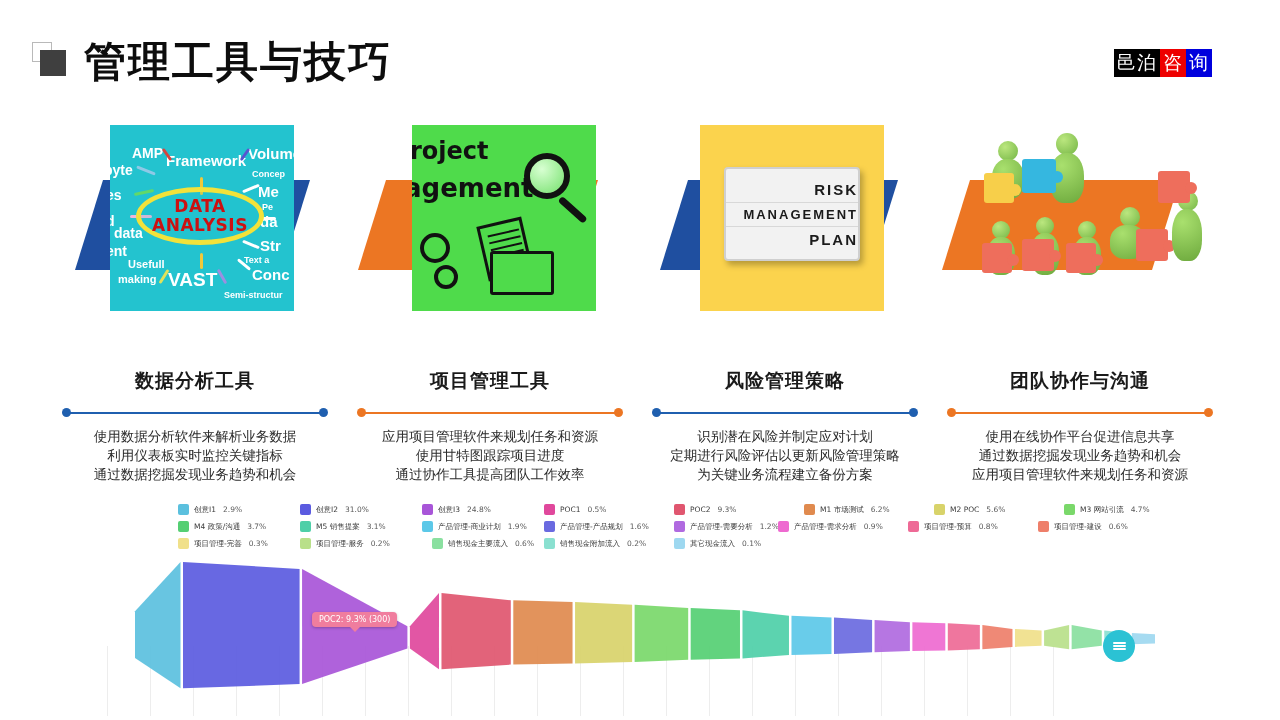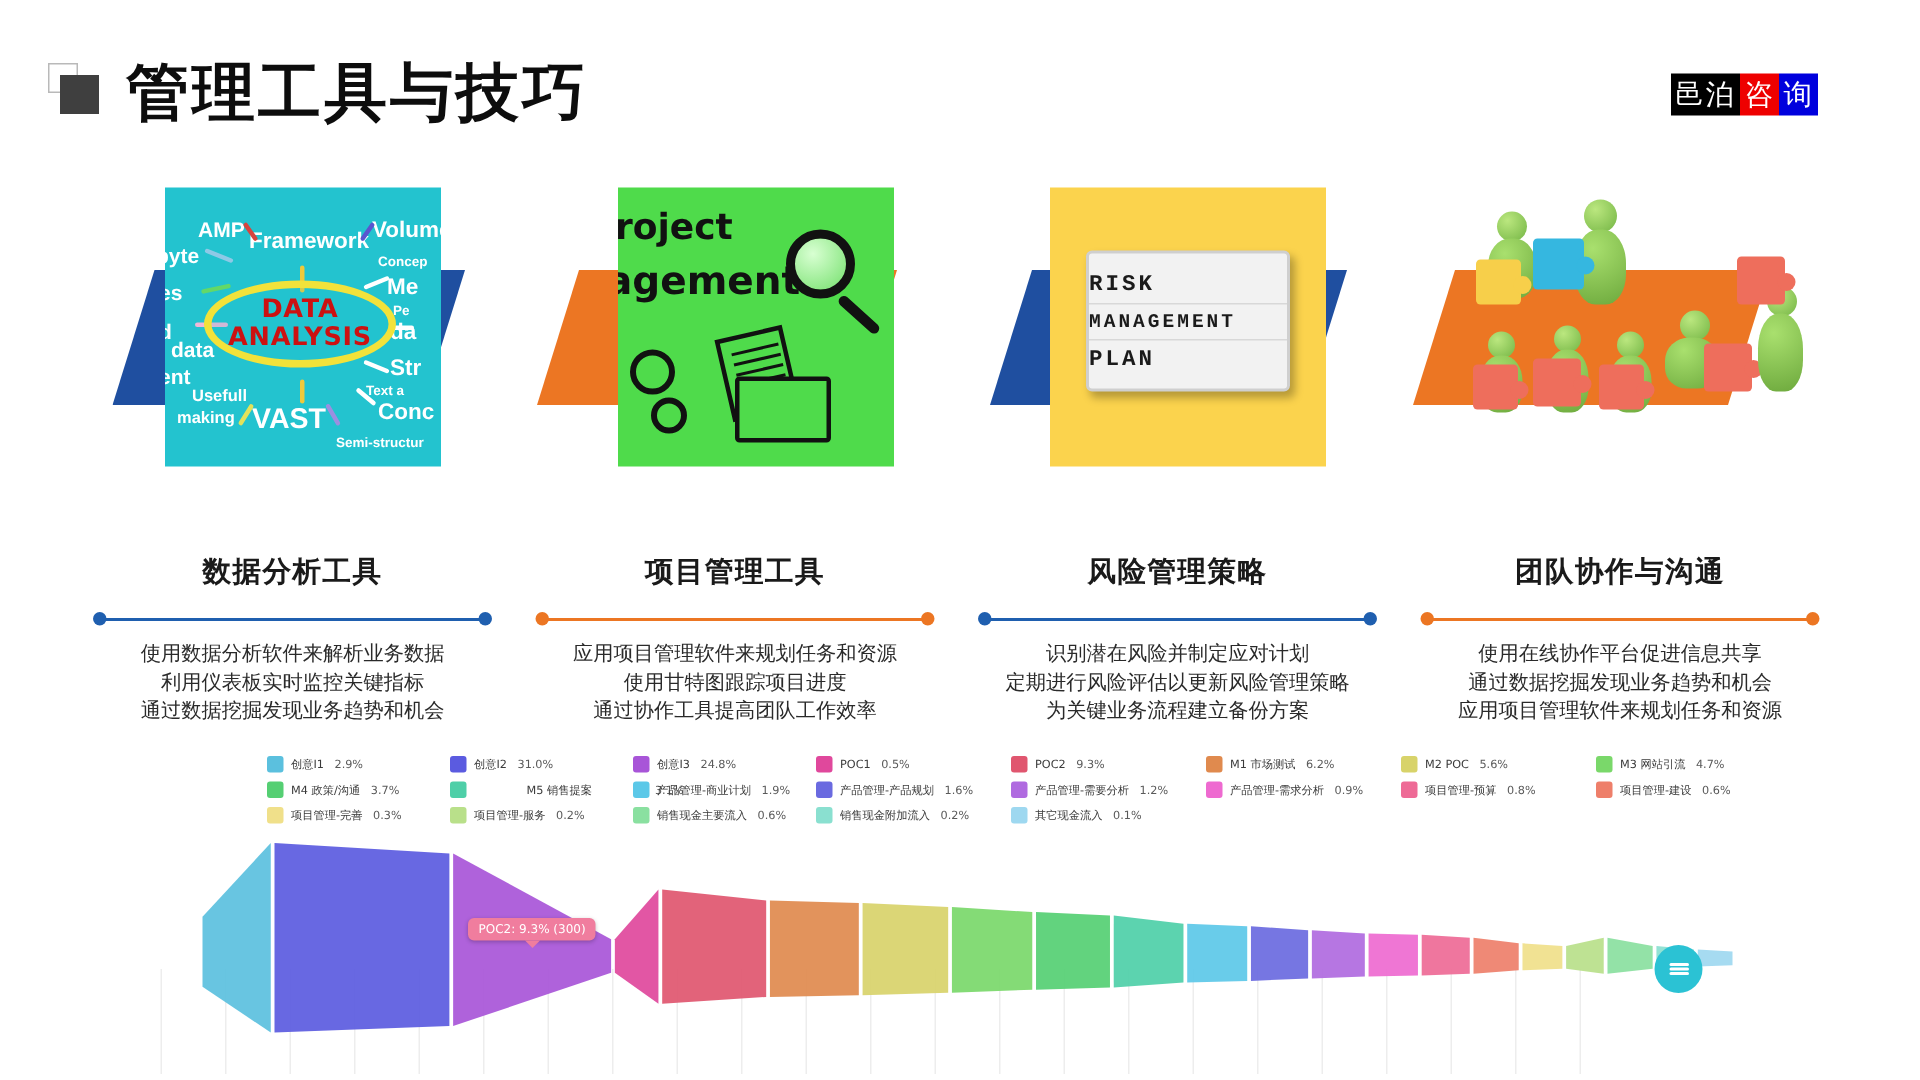--- a/index.html
+++ b/index.html
@@ -80,23 +80,23 @@
   .doc i { position: absolute; left: 6px; width: 32px; height: 2px; background: #111; display:block; }
   .folder { position: absolute; left: 78px; top: 126px; width: 64px; height: 44px;
             border: 3px solid #111; border-radius: 3px; background: #4fdb4b; }
 
   
   .p3 { left: 700px; background: #fbd34d; }
   .board { position: absolute; left: 24px; top: 42px; width: 136px; height: 94px;
            background: #f2f2f2; border: 2px solid #cfcfcf; border-radius: 4px;
            box-shadow: 3px 4px 6px rgba(0,0,0,0.28);
            display: flex; flex-direction: column; justify-content: center; align-items: center; }
-  .board-line { font-family: Liberation Mono, monospace;
+  .board-line { font-family: Liberation Sans, sans-serif;
                 font-weight: bold; color: #1b1b1b; letter-spacing: 2px;
-                width: 100%; text-align: left; }
+                width: 100%; text-align: right; }
   .board-line + .board-line { border-top: 1px solid #d8d8d8; }
 
   
   .p4 { left: 960px; background: transparent; width: 250px; height: 186px; }
   .fig-head { position: absolute; border-radius: 50%;
               background: radial-gradient(circle at 35% 30%, #bbe77f, #72b443); }
   .fig-body { position: absolute; border-radius: 45% 45% 40% 40%;
               background: radial-gradient(circle at 35% 25%, #a9e06e, #6ca83c); }
   .puzzle { position: absolute; border-radius: 3px; }
   .puzzle::before { content:""; position:absolute; right:-7px; top: 35%;
@@ -373,36 +373,36 @@
           <span class="lg-label">M3 网站引流</span>
           <span class="lg-pct">4.7%</span>
         </div>
       </div>
       <div class="legend-row">
         <div class="legend-item" style="width: 122px;">
           <span class="swatch" style="background: rgb(85, 207, 115);"></span>
           <span class="lg-label">M4 政策/沟通</span>
           <span class="lg-pct">3.7%</span>
         </div>
-        <div class="legend-item" style="width: 122px; gap: 35px;">
+        <div class="legend-item" style="width: 122px;">
           <span class="swatch" style="background: rgb(78, 207, 168);"></span>
           <span class="lg-label">M5 销售提案</span>
           <span class="lg-pct">3.1%</span>
         </div>
         <div class="legend-item" style="width: 122px;">
           <span class="swatch" style="background: rgb(92, 200, 232);"></span>
           <span class="lg-label">产品管理-商业计划</span>
           <span class="lg-pct">1.9%</span>
         </div>
         <div class="legend-item" style="width: 130px;">
           <span class="swatch" style="background: rgb(106, 106, 224);"></span>
           <span class="lg-label">产品管理-产品规划</span>
           <span class="lg-pct">1.6%</span>
         </div>
-        <div class="legend-item" style="width: 130px;">
+        <div class="legend-item" style="width: 104px;">
           <span class="swatch" style="background: rgb(176, 106, 224);"></span>
           <span class="lg-label">产品管理-需要分析</span>
           <span class="lg-pct">1.2%</span>
         </div>
         <div class="legend-item" style="width: 130px;">
           <span class="swatch" style="background: rgb(238, 106, 208);"></span>
           <span class="lg-label">产品管理-需求分析</span>
           <span class="lg-pct">0.9%</span>
         </div>
         <div class="legend-item" style="width: 130px;">
@@ -420,21 +420,21 @@
         <div class="legend-item" style="width: 122px;">
           <span class="swatch" style="background: rgb(240, 224, 138);"></span>
           <span class="lg-label">项目管理-完善</span>
           <span class="lg-pct">0.3%</span>
         </div>
         <div class="legend-item" style="width: 122px;">
           <span class="swatch" style="background: rgb(185, 224, 138);"></span>
           <span class="lg-label">项目管理-服务</span>
           <span class="lg-pct">0.2%</span>
         </div>
-        <div class="legend-item" style="width: 122px;">
+        <div class="legend-item" style="width: 122px; justify-content: center;">
           <span class="swatch" style="background: rgb(138, 224, 160);"></span>
           <span class="lg-label">销售现金主要流入</span>
           <span class="lg-pct">0.6%</span>
         </div>
         <div class="legend-item" style="width: 130px;">
           <span class="swatch" style="background: rgb(138, 224, 208);"></span>
           <span class="lg-label">销售现金附加流入</span>
           <span class="lg-pct">0.2%</span>
         </div>
         <div class="legend-item" style="width: 130px;">

